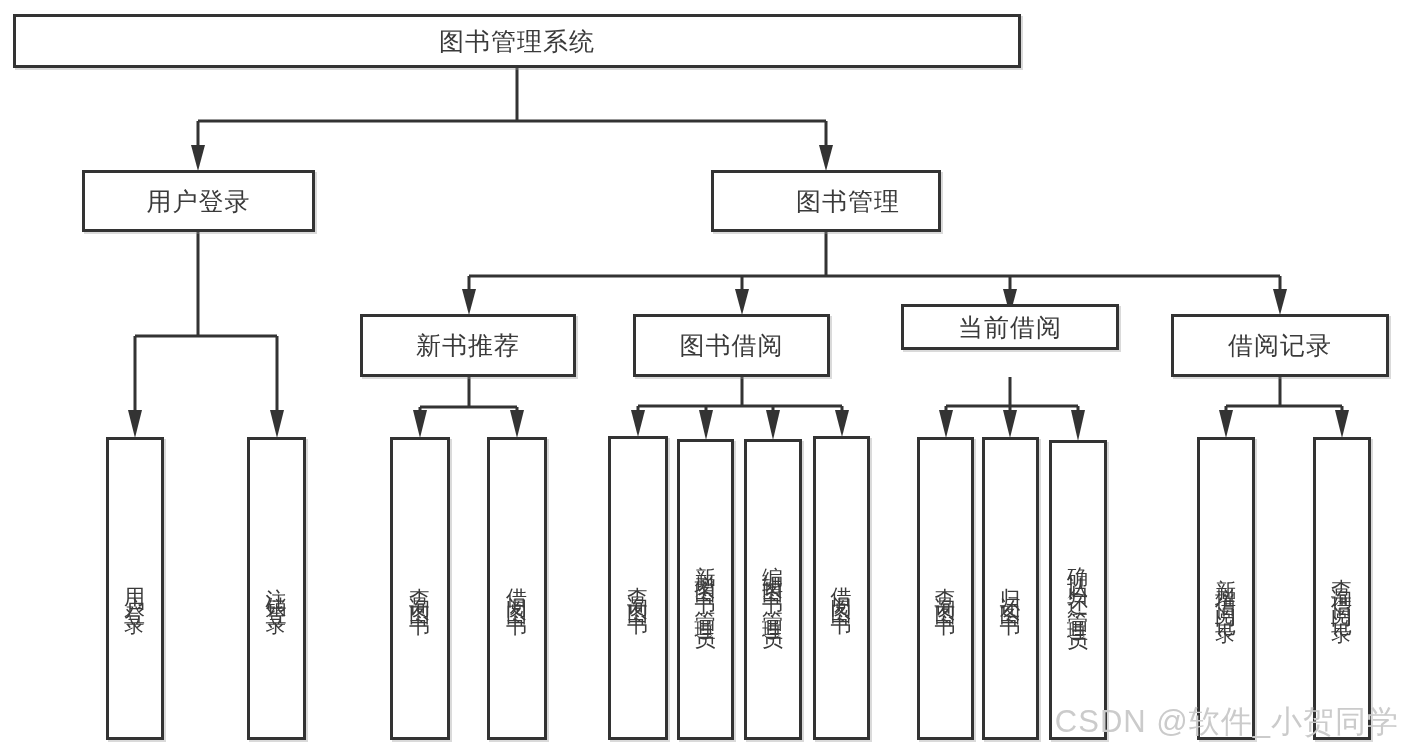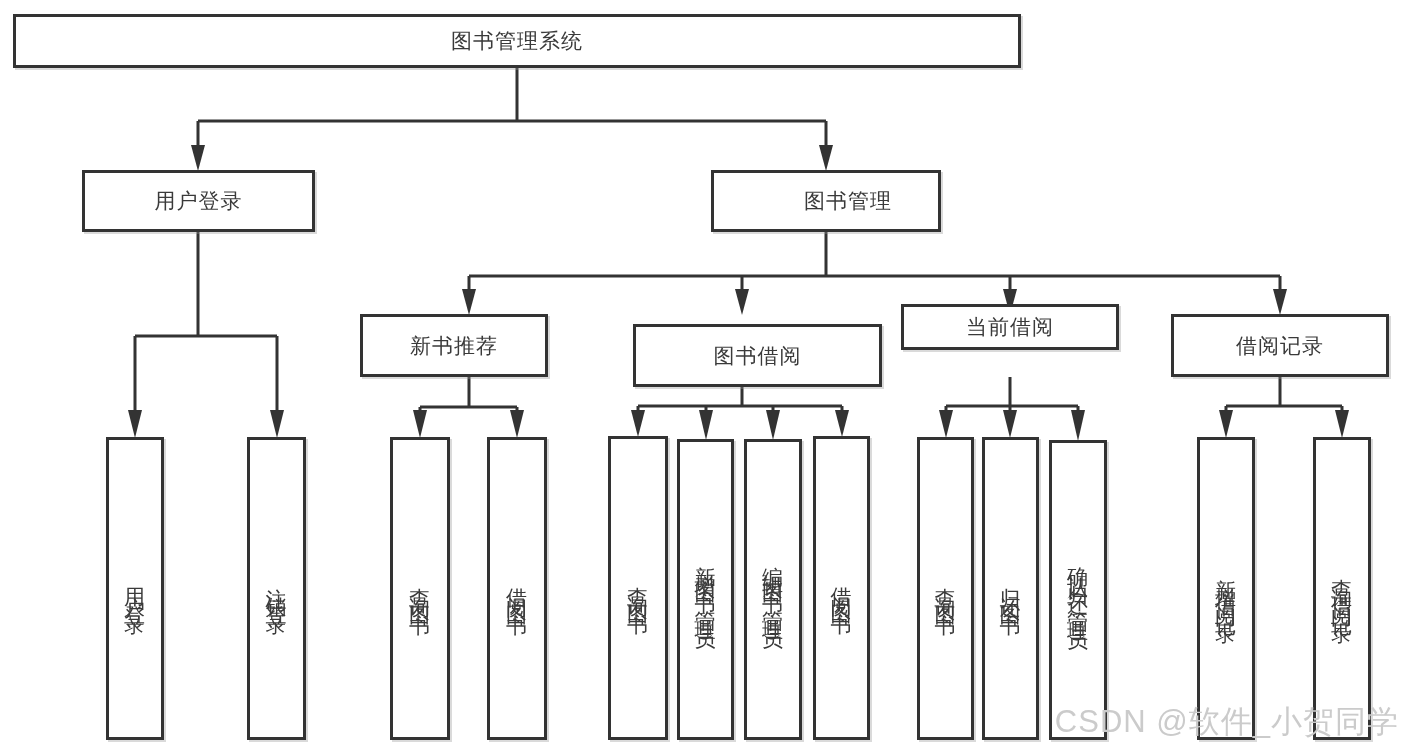--- a/index.html
+++ b/index.html
@@ -22,21 +22,21 @@
   .box{
     position:absolute;
     box-sizing:border-box;
     border:3px solid var(--line);
     background:#ffffff;
     display:flex;align-items:center;justify-content:center;
     color:var(--text);
     z-index:2;
     box-shadow:2px 2px 0 rgba(150,150,150,0.35);
   }
-  .hlabel{font-size:21px;letter-spacing:1px;white-space:nowrap;}
+  .hlabel{font-size:25px;letter-spacing:1px;white-space:nowrap;}
   .leaf .vtext{
     writing-mode:vertical-lr;
     text-orientation:mixed;
     font-size:21px;
     letter-spacing:9px;
     line-height:1;
     white-space:nowrap;
   }
   .watermark{
     position:absolute;
@@ -100,24 +100,24 @@
     <span class="hlabel">图书管理系统</span>
   </div>
 
   <div class="box" style="left:82px;top:170px;width:233px;height:62px;">
     <span class="hlabel">用户登录</span>
   </div>
   <div class="box" style="left:711px;top:170px;width:230px;height:62px;padding-left:44px;">
     <span class="hlabel">图书管理</span>
   </div>
 
-  <div class="box" style="left:360px;top:314px;width:188px;height:63px;">
+  <div class="box" style="left:360px;top:314px;width:216px;height:63px;">
     <span class="hlabel">新书推荐</span>
   </div>
-  <div class="box" style="left:633px;top:314px;width:249px;height:63px;margin-top:10px;">
+  <div class="box" style="left:633px;top:314px;width:197px;height:63px;">
     <span class="hlabel">图书借阅</span>
   </div>
   <div class="box" style="left:901px;top:304px;width:218px;height:46px;">
     <span class="hlabel">当前借阅</span>
   </div>
   <div class="box" style="left:1171px;top:314px;width:218px;height:63px;">
     <span class="hlabel">借阅记录</span>
   </div>
 
   <div class="box leaf" style="left:106px;top:437px;width:58px;height:303px;">

